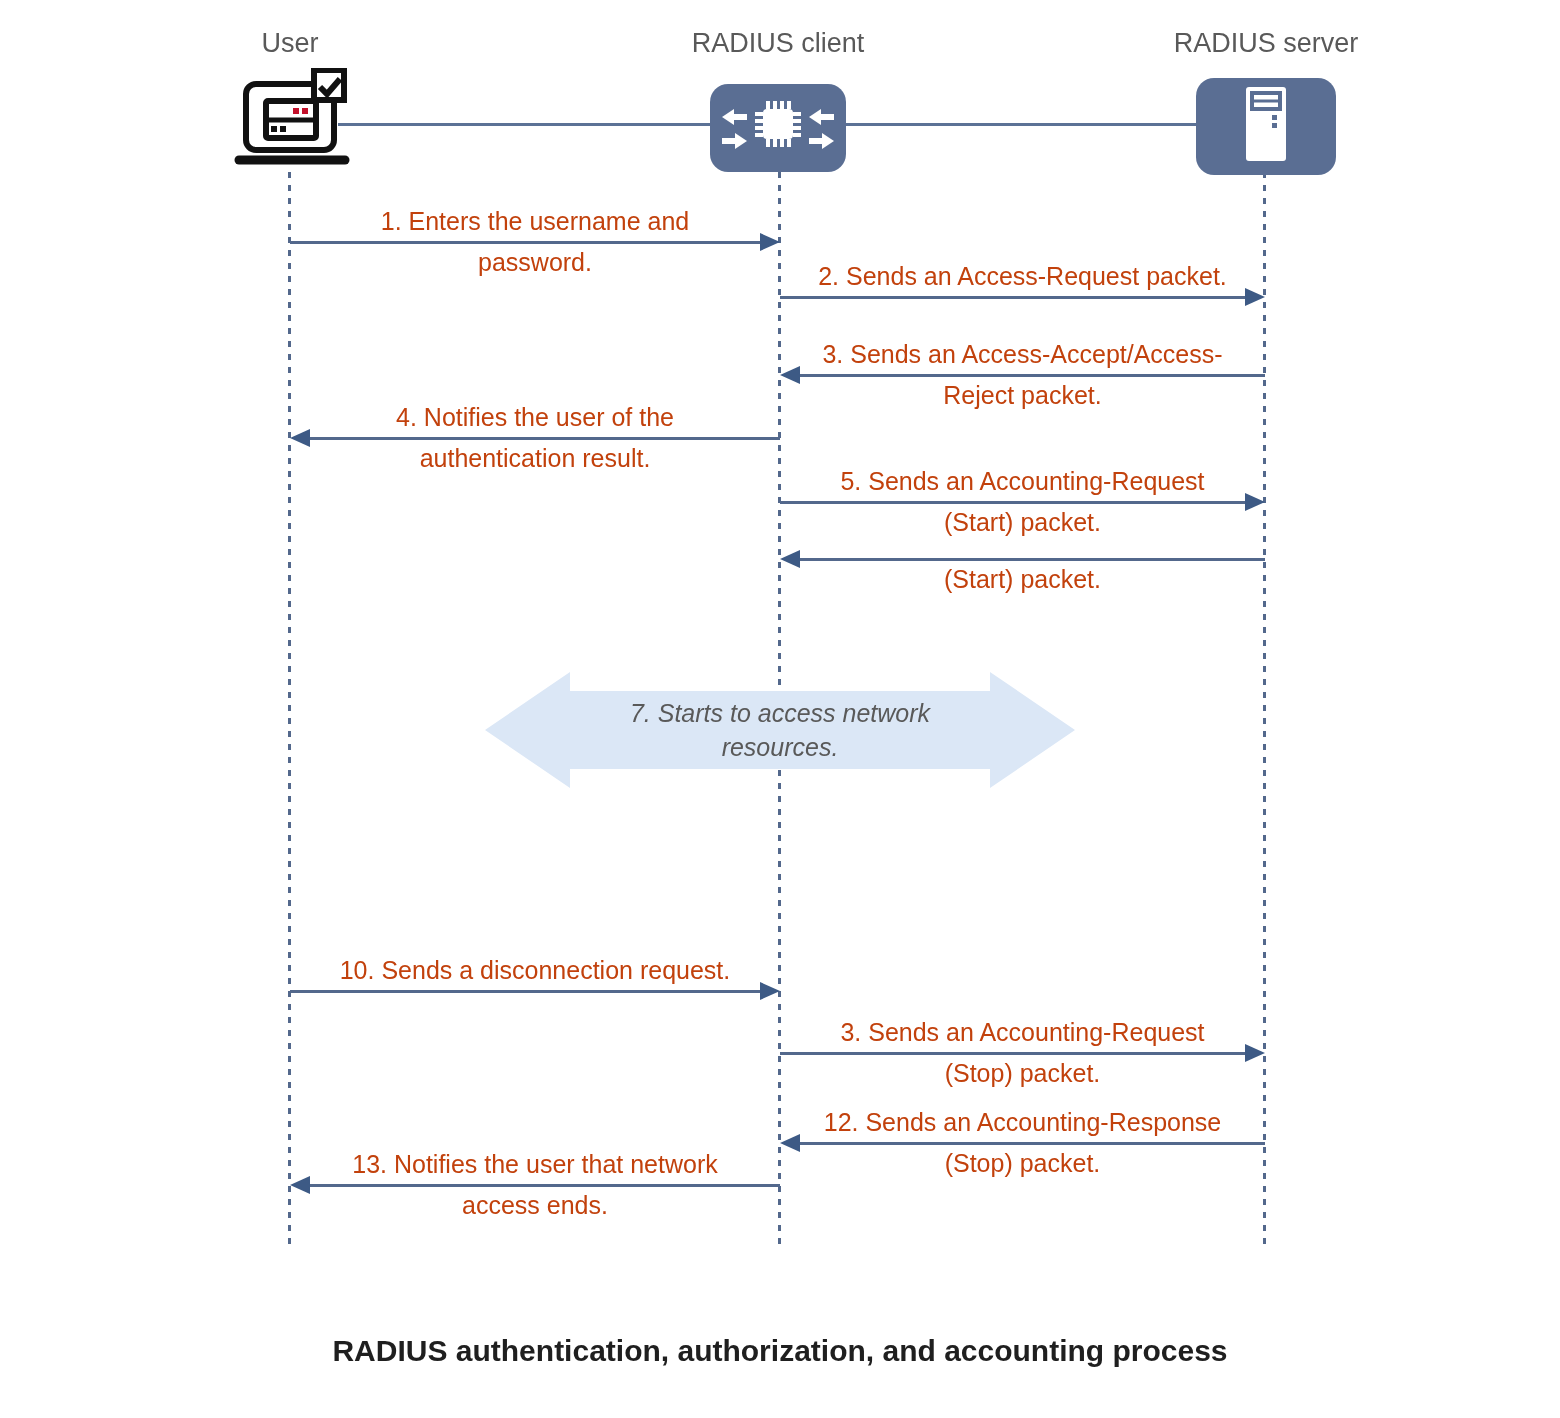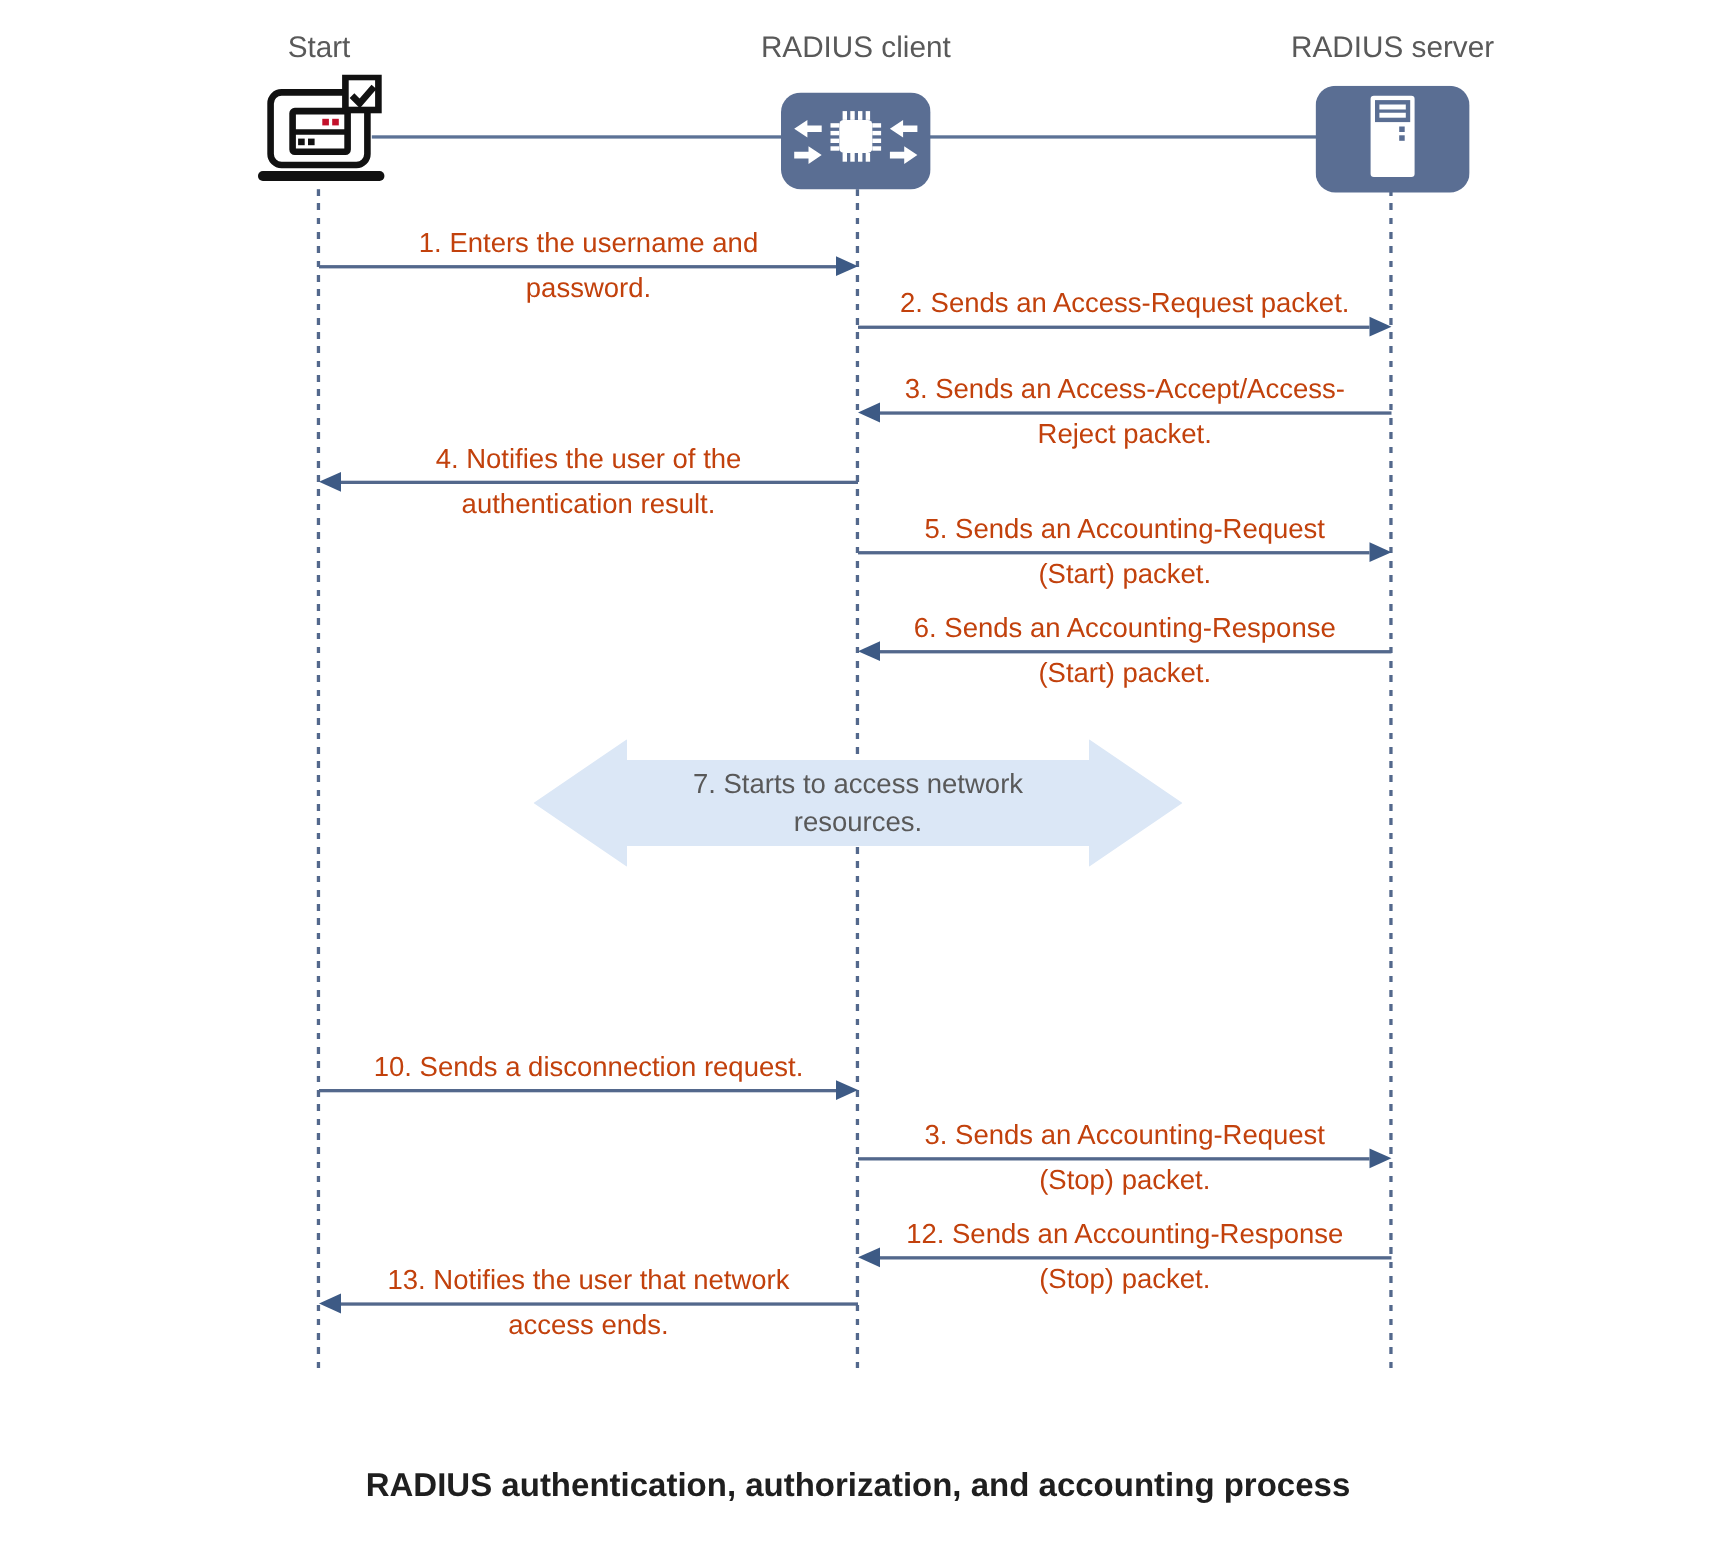--- a/index.html
+++ b/index.html
@@ -21,37 +21,37 @@
   .msg{
     position:absolute;z-index:1;text-align:center;color:#c2410c;font-size:25px;
   }
   .msg .t{height:33px;line-height:33px;white-space:nowrap;}
   .arrow{display:flex;align-items:center;height:8px;}
   .msg.rtl .arrow{flex-direction:row-reverse;}
   .shaft{flex:1;height:3px;background:#53688c;}
   .head{width:0;height:0;border-top:9px solid transparent;border-bottom:9px solid transparent;}
   .msg.ltr .head{border-left:20px solid #3d5a85;}
   .msg.rtl .head{border-right:20px solid #3d5a85;}
-  .bigmsg{position:absolute;z-index:2;}
+  .bigmsg{position:absolute;z-index:2;font-style:italic;}
   .bigmsg svg{position:absolute;left:0;top:0;}
   .bigmsg .biglabel{
     position:absolute;left:0;top:24px;width:100%;text-align:center;
     font-size:25px;color:#595959;line-height:34px;
   }
   .caption{
     position:absolute;left:0;top:1306px;width:1560px;text-align:center;
     font-size:30px;font-weight:bold;color:#1f1f1f;margin-top:28px;
   }
 </style>
 </head>
 <body>
 
 <div class="stage">
 
-  <div class="actor-label" style="left:190px;top:28px;width:200px;">Start</div>
+  <div class="actor-label" style="left:190px;top:28px;width:200px;">User</div>
   <div class="actor-label" style="left:628px;top:28px;width:300px;">RADIUS client</div>
   <div class="actor-label" style="left:1116px;top:28px;width:300px;text-align:center;">RADIUS server</div>
 
   <div class="connector" style="left:338px;top:123px;width:905px;"></div>
 
   <div class="icon-wrap" style="left:234px;top:68px;">
     <svg width="116" height="104" viewBox="0 0 116 104">
       <rect x="12" y="16" width="88" height="66" rx="10" fill="#ffffff" stroke="#111111" stroke-width="6"></rect>
       <path d="M5,92 H111" stroke="#111111" stroke-width="9" stroke-linecap="round" fill="none"></path>
       <rect x="32" y="33" width="50" height="37" rx="2" fill="#ffffff" stroke="#111111" stroke-width="6"></rect>
@@ -148,21 +148,20 @@
   <div class="msg ltr" style="left:780px;top:465px;width:485px;">
     <div class="t">5. Sends an Accounting-Request</div>
     <div class="arrow">
         <span class="shaft"></span>
         <span class="head"></span>
       </div>
     <div class="t">(Start) packet.</div>
   </div>
 
   <div class="msg rtl" style="left:780px;top:555px;width:485px;">
-    <div class="t">6. Sends an Accounting-Response</div>
     <div class="arrow">
         <span class="shaft"></span>
         <span class="head"></span>
       </div>
     <div class="t">(Start) packet.</div>
   </div>
 
   <div class="bigmsg" style="left:485px;top:672px;width:590px;height:116px;">
     <svg width="590" height="116" viewBox="0 0 590 116">
       <polygon points="0,58 85,0 85,19 505,19 505,0 590,58 505,116 505,97 85,97 85,116" fill="#dbe7f6"></polygon>

